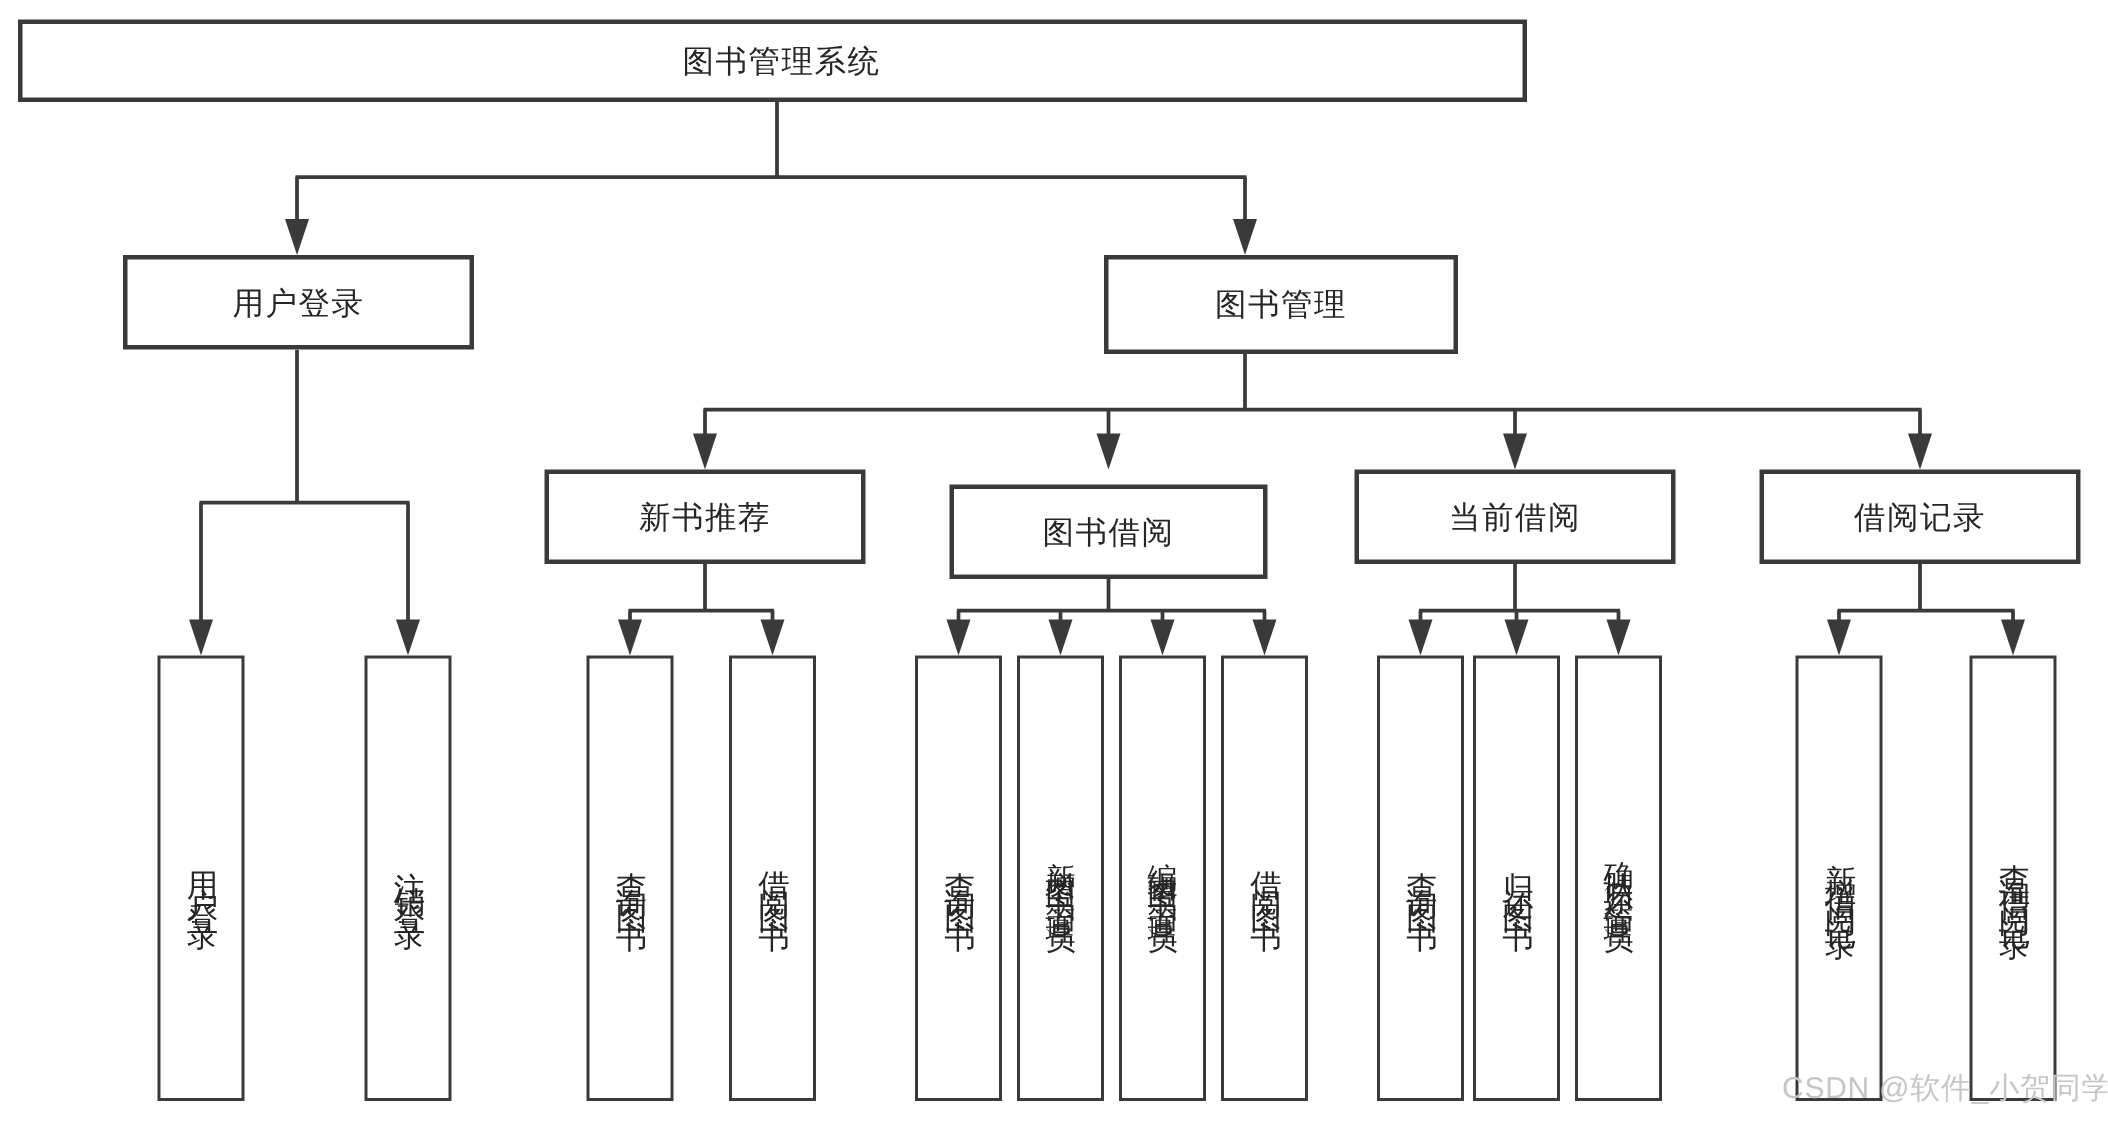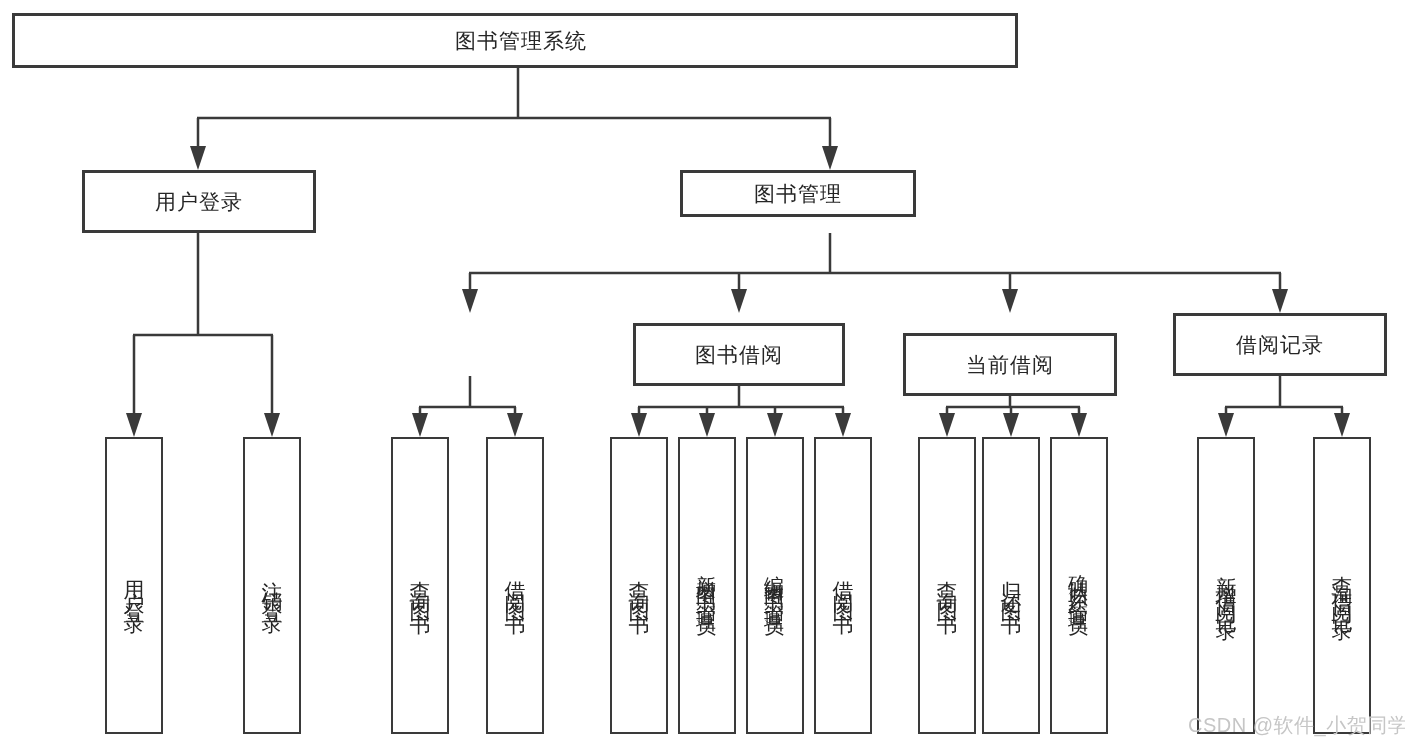--- a/index.html
+++ b/index.html
@@ -68,28 +68,31 @@
     </g>
   </svg>
 
   <div class="box" style="left:12px;top:13px;width:1006px;height:55px;padding-left:12px;">
     <span class="lbl">图书管理系统</span>
   </div>
 
   <div class="box" style="left:82px;top:170px;width:234px;height:63px;">
     <span class="lbl">用户登录</span>
   </div>
-  <div class="box" style="left:680px;top:170px;width:236px;height:47px;">
+  <div class="box" style="left:736px;top:170px;width:236px;height:66px;">
     <span class="lbl">图书管理</span>
   </div>
 
+  <div class="box" style="left:363px;top:313px;width:214px;height:63px;">
+    <span class="lbl">新书推荐</span>
+  </div>
   <div class="box" style="left:633px;top:313px;width:212px;height:63px;margin-top:10px;">
     <span class="lbl">图书借阅</span>
   </div>
-  <div class="box" style="left:903px;top:313px;width:214px;height:63px;margin-top:20px;">
+  <div class="box" style="left:903px;top:313px;width:214px;height:63px;">
     <span class="lbl">当前借阅</span>
   </div>
   <div class="box" style="left:1173px;top:313px;width:214px;height:63px;">
     <span class="lbl">借阅记录</span>
   </div>
 
   <div class="box vbox" style="left:105px;top:437px;width:58px;height:297px;">
     <span class="vlbl">用户登录</span>
   </div>
   <div class="box vbox" style="left:243px;top:437px;width:58px;height:297px;">

